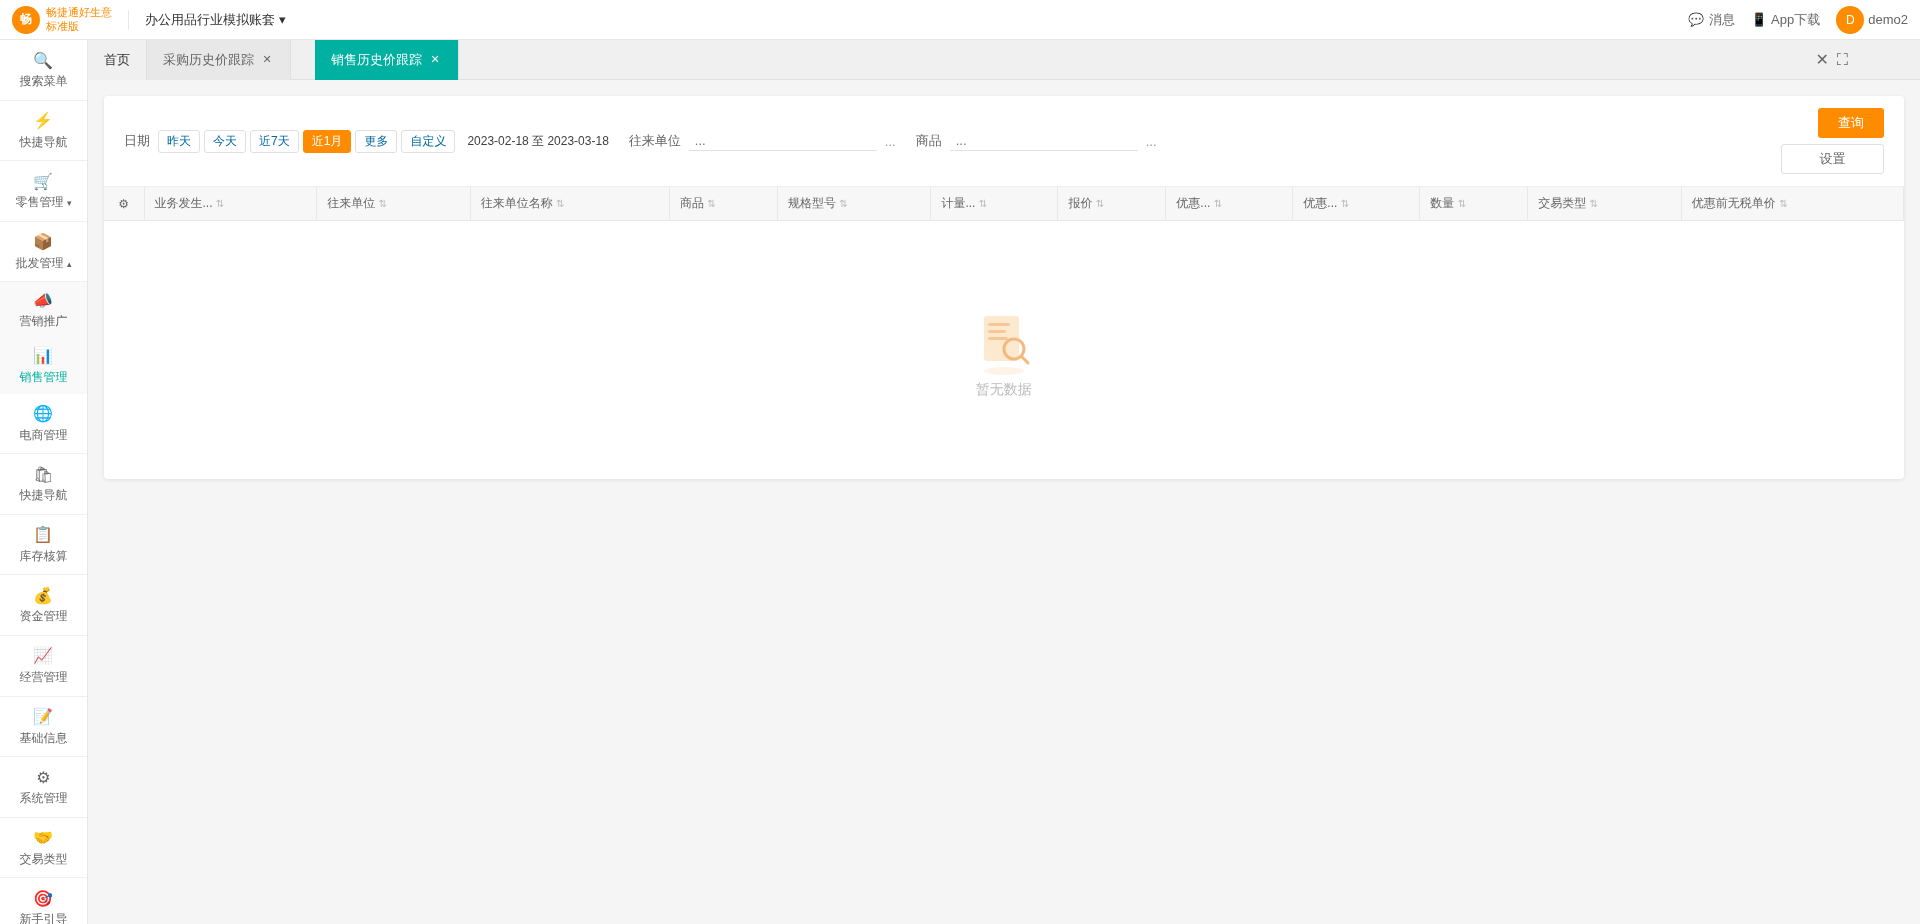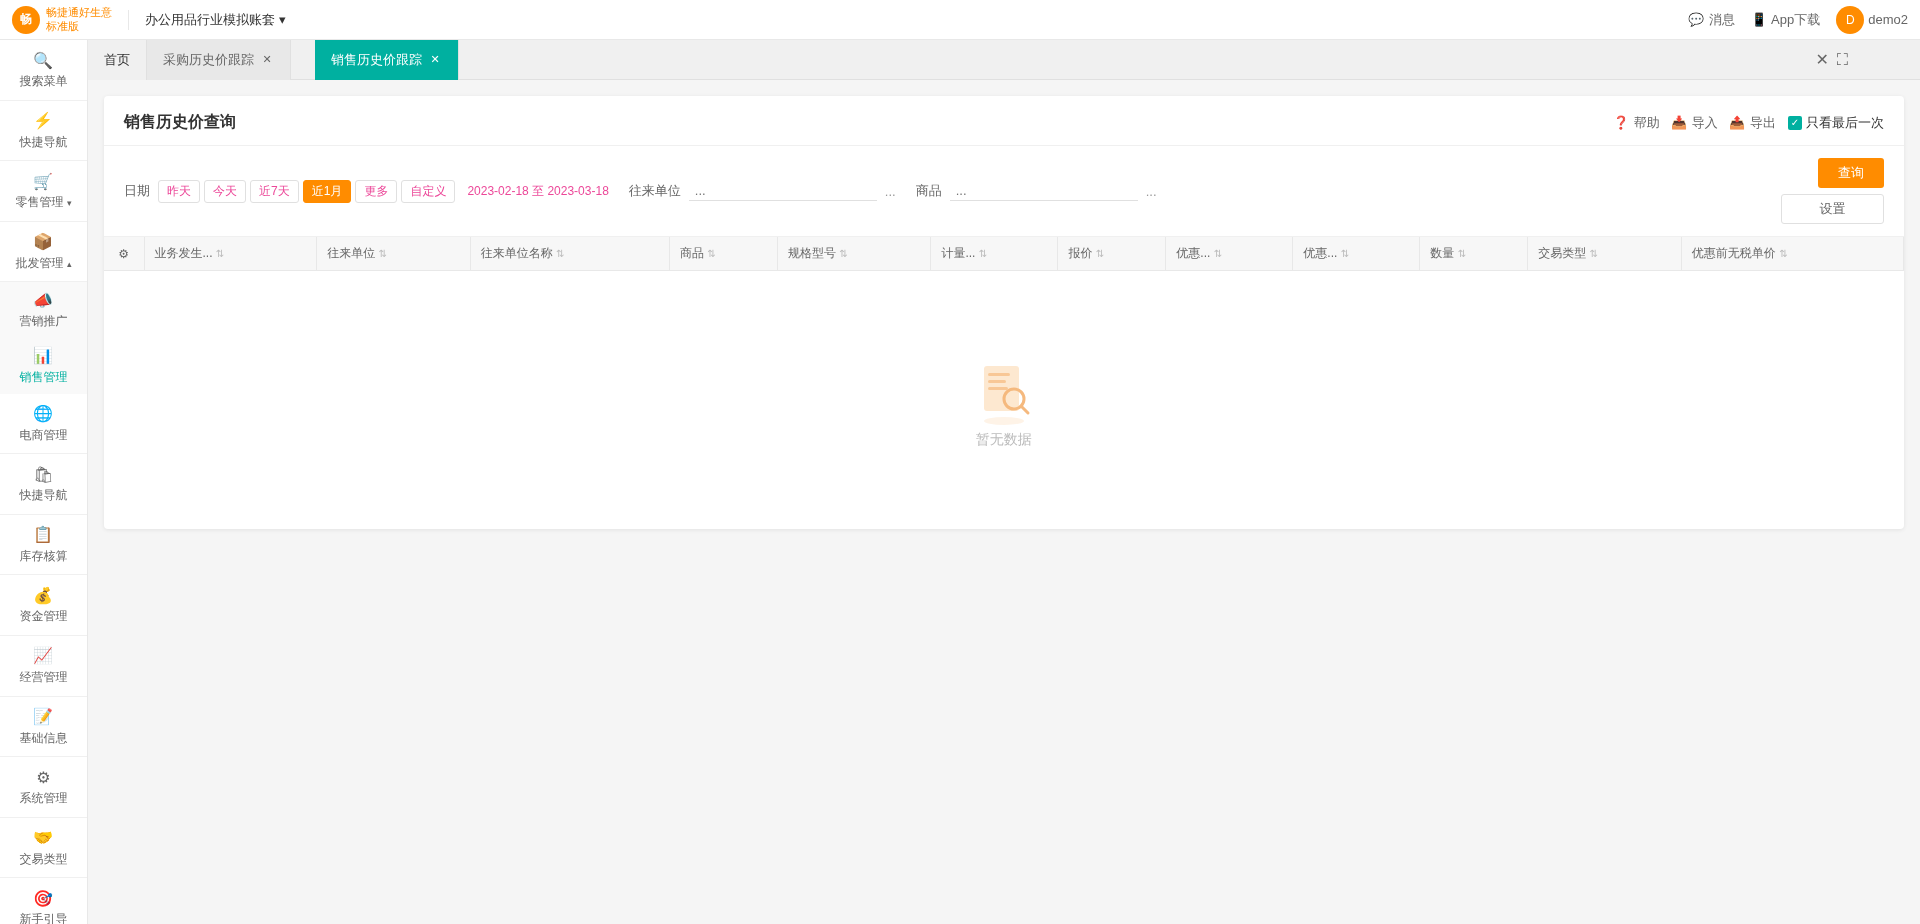--- a/index.html
+++ b/index.html
@@ -271,31 +271,31 @@
       display: flex;
       align-items: center;
       gap: 4px;
     }
     .date-btn {
       padding: 2px 8px;
       border: 1px solid #e0e0e0;
       border-radius: 3px;
       cursor: pointer;
       font-size: 12px;
-      color: #ec4899;
+      color: #0369a1;
       background: #fff;
     }
     .date-btn.active {
       background: #ff8c00;
       color: #fff;
       border-color: #ff8c00;
     }
     .date-range-text {
       font-size: 12px;
-      color: #ec4899;
+      color: #404040;
       margin-left: 4px;
     }
     .filter-input {
       border: none;
       border-bottom: 1px solid #e0e0e0;
       outline: none;
       padding: 2px 6px;
       min-width: 180px;
       font-size: 13px;
       color: #999;
@@ -492,43 +492,20 @@
       </div>
       <div style="margin-left:auto; display:flex; align-items:center; gap:8px; padding-right:12px;">
         <span style="cursor:pointer; color:#666; font-size:16px;">✕</span>
         <span style="cursor:pointer; color:#666; font-size:16px;">⛶</span>
       </div>
     </div>
 
     <div class="page-content">
       <div class="page-card">
 
-        <div class="page-header">
-          <div class="page-title">销售历史价查询</div>
-          <div class="page-header-actions">
-            <div class="header-btn">
-              <span>❓</span>
-              <span>帮助</span>
-            </div>
-            <div class="header-btn">
-              <span>📥</span>
-              <span>导入</span>
-            </div>
-            <div class="header-btn">
-              <span>📤</span>
-              <span>导出</span>
-            </div>
-            <div class="checkbox-label">
-              <div class="checkbox-checked">
-                <span>✓</span>
-              </div>
-              <span>只看最后一次</span>
-            </div>
-          </div>
-        </div>
 
         <div class="filter-bar">
           <div class="filter-group">
             <span class="filter-label">日期</span>
             <div class="date-btns">
               <button class="date-btn">昨天</button>
               <button class="date-btn">今天</button>
               <button class="date-btn">近7天</button>
               <button class="date-btn active">近1月</button>
               <button class="date-btn">更多</button>

